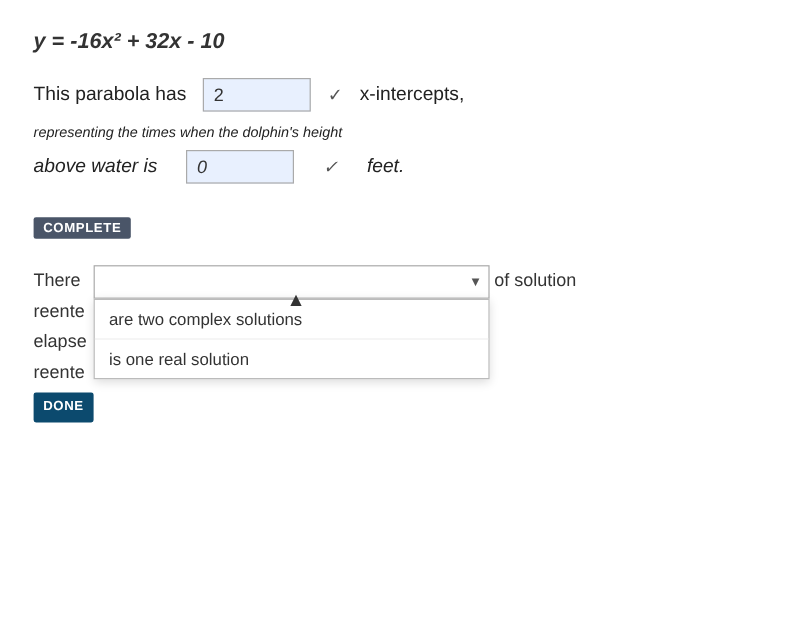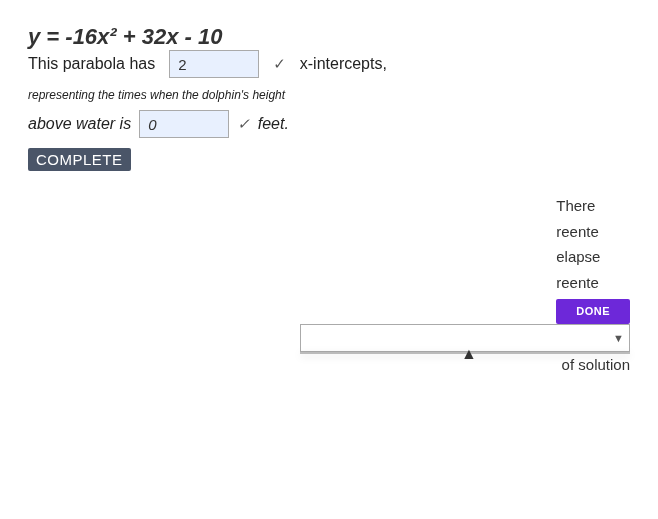--- a/index.html
+++ b/index.html
@@ -9,23 +9,24 @@
       min-height: 519px;
       background: #ffffff;
       font-family: Arial, sans-serif;
       font-size: 16px;
       color: #222;
       padding: 24px 28px;
     }
 
     .equation-line {
       font-style: italic;
-      font-size: 22px;
+      font-size: 18px;
       font-weight: 600;
       color: #333;
+      margin-bottom: 20px;
     }
 
     .para1 {
       font-size: 16px;
       margin-bottom: 10px;
       display: flex;
       align-items: center;
       gap: 14px;
     }
 
@@ -36,21 +37,21 @@
       display: flex;
       align-items: center;
       gap: 6px;
     }
 
     .para3 {
       font-size: 16px;
       font-style: italic;
       display: flex;
       align-items: center;
-      gap: 8px;
+      gap: 24px;
       margin-bottom: 10px;
     }
 
     .input-box {
       border: 1.5px solid #aaa;
       background: #e8f0fe;
       padding: 2px 8px;
       min-width: 90px;
       height: 28px;
       display: inline-flex;
@@ -61,26 +62,27 @@
 
     .check-icon {
       color: #555;
       font-size: 15px;
     }
 
     .complete-badge {
       display: inline-block;
       background: #4a5568;
       color: #fff;
-      font-size: 15px;
-      font-weight: 400;
+      font-size: 11px;
+      font-weight: 700;
       padding: 3px 8px;
       border-radius: 2px;
       letter-spacing: 0.5px;
       margin-bottom: 18px;
+      margin-top: 18px;
     }
 
     .section2 {
       margin-top: 4px;
       position: relative;
     }
 
     .dropdown-container {
       position: relative;
       display: inline-block;
@@ -104,22 +106,22 @@
       right: 6px;
       top: 50%;
       transform: translateY(-50%);
       pointer-events: none;
       font-size: 11px;
       color: #555;
     }
 
     .there-block {
       display: flex;
-      flex-direction: column;
-      align-items: flex-end;
+      flex-direction: row;
+      align-items: flex-start;
       margin-bottom: 4px;
     }
 
     .label-col {
       font-size: 15px;
       line-height: 1.7;
       color: #333;
       white-space: nowrap;
     }
 
@@ -130,25 +132,25 @@
 
     .right-col {
       font-size: 15px;
       line-height: 1.7;
       color: #333;
       padding-left: 4px;
     }
 
     .done-badge {
       display: inline-block;
-      background: #6d28d9;
+      background: #0c4a6e;
       color: #fff;
       font-size: 11px;
       font-weight: 700;
-      padding: 3px 20px;
+      padding: 3px 8px;
       border-radius: 2px;
       letter-spacing: 0.5px;
       margin-top: 4px;
       cursor: pointer;
     }
 
     .dropdown-popup {
       position: absolute;
       top: 100%;
       left: 0;
@@ -224,20 +226,22 @@
         <select class="dropdown-select">
           <option value=""></option>
           <option value="two_real"></option>
           <option value="two_complex"></option>
           <option value="one_real"></option>
         </select>
         <span class="dropdown-arrow">▼</span>
 
         <div class="dropdown-popup">
           <div class="cursor-indicator">▲</div>
+          <div class="dropdown-option">are two complex solutions</div>
+          <div class="dropdown-option">is one real solution</div>
         </div>
       </div>
     </div>
 
     <div class="right-col">
       <div>of solution</div>
     </div>
   </div>
 </div>
 

